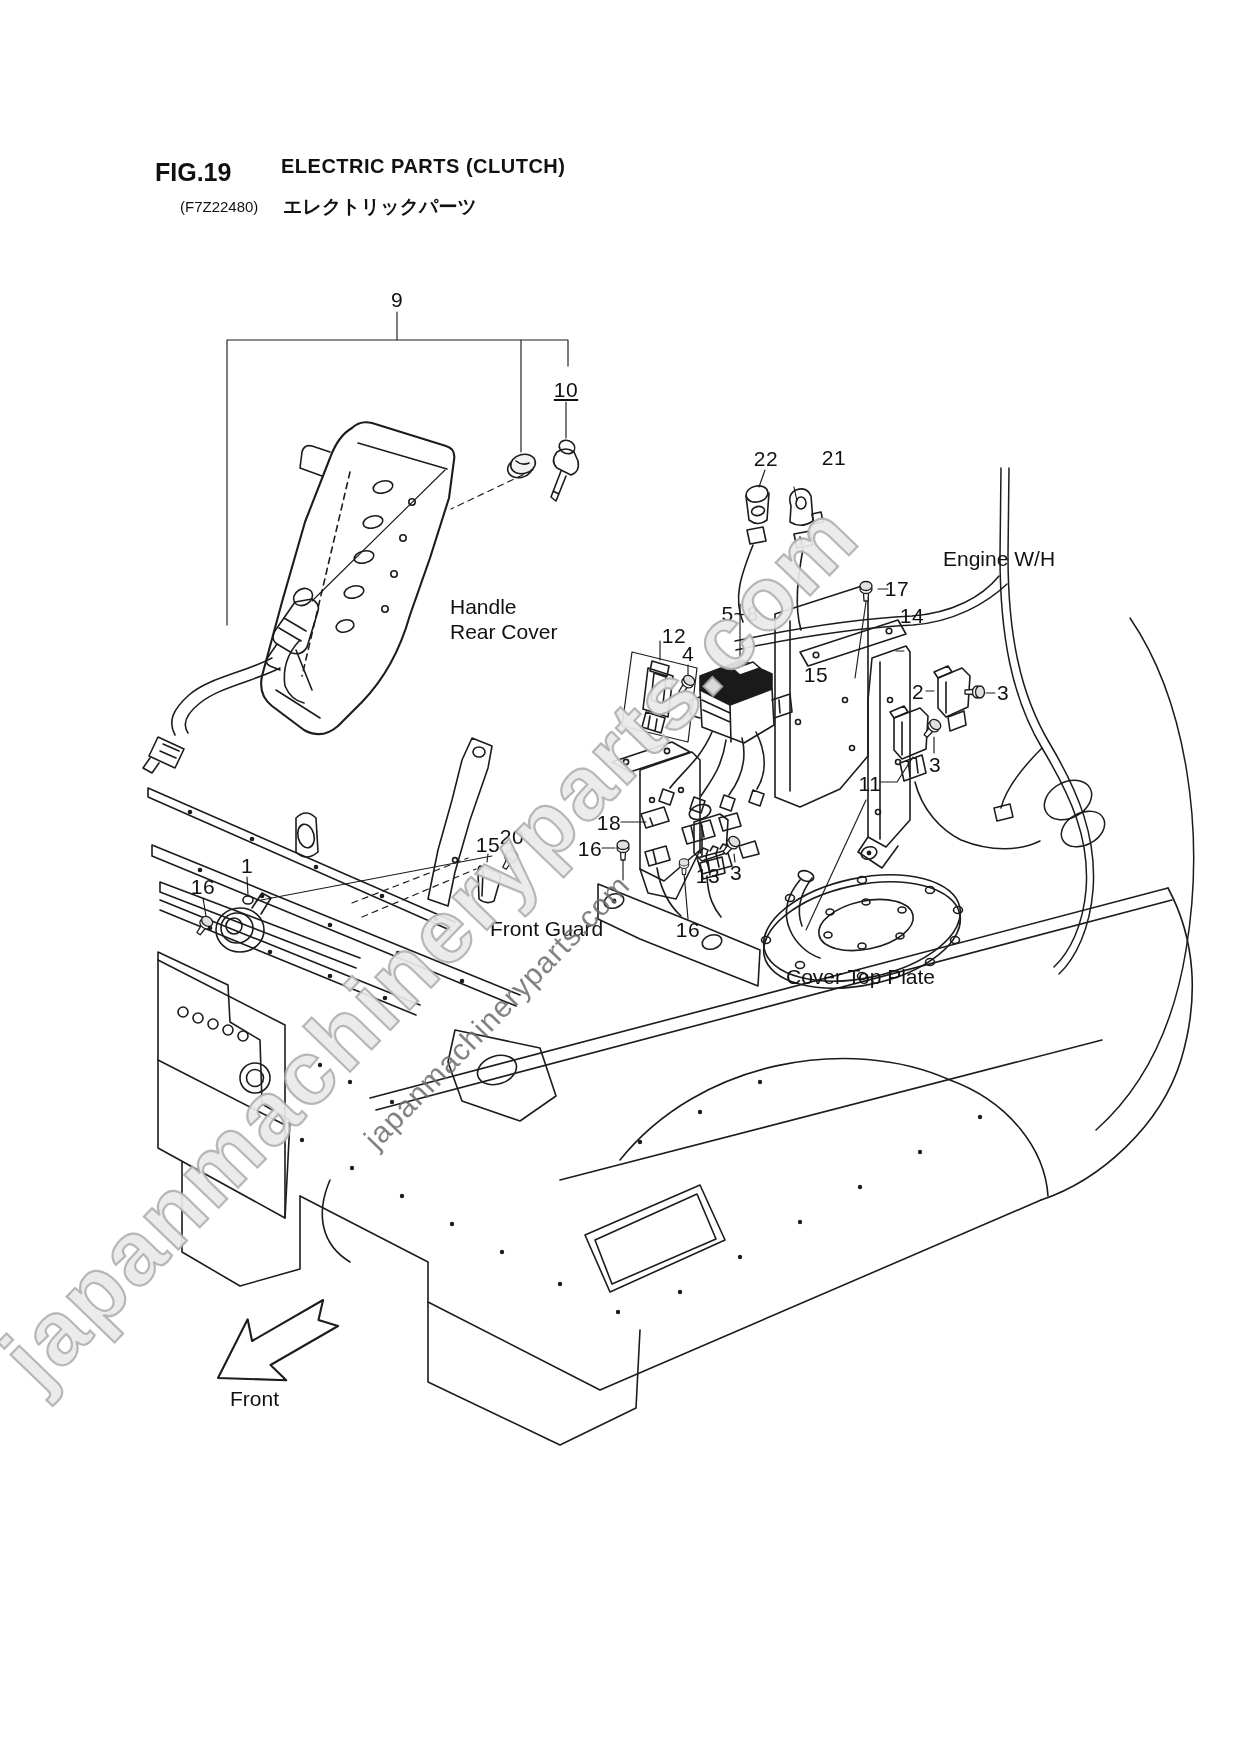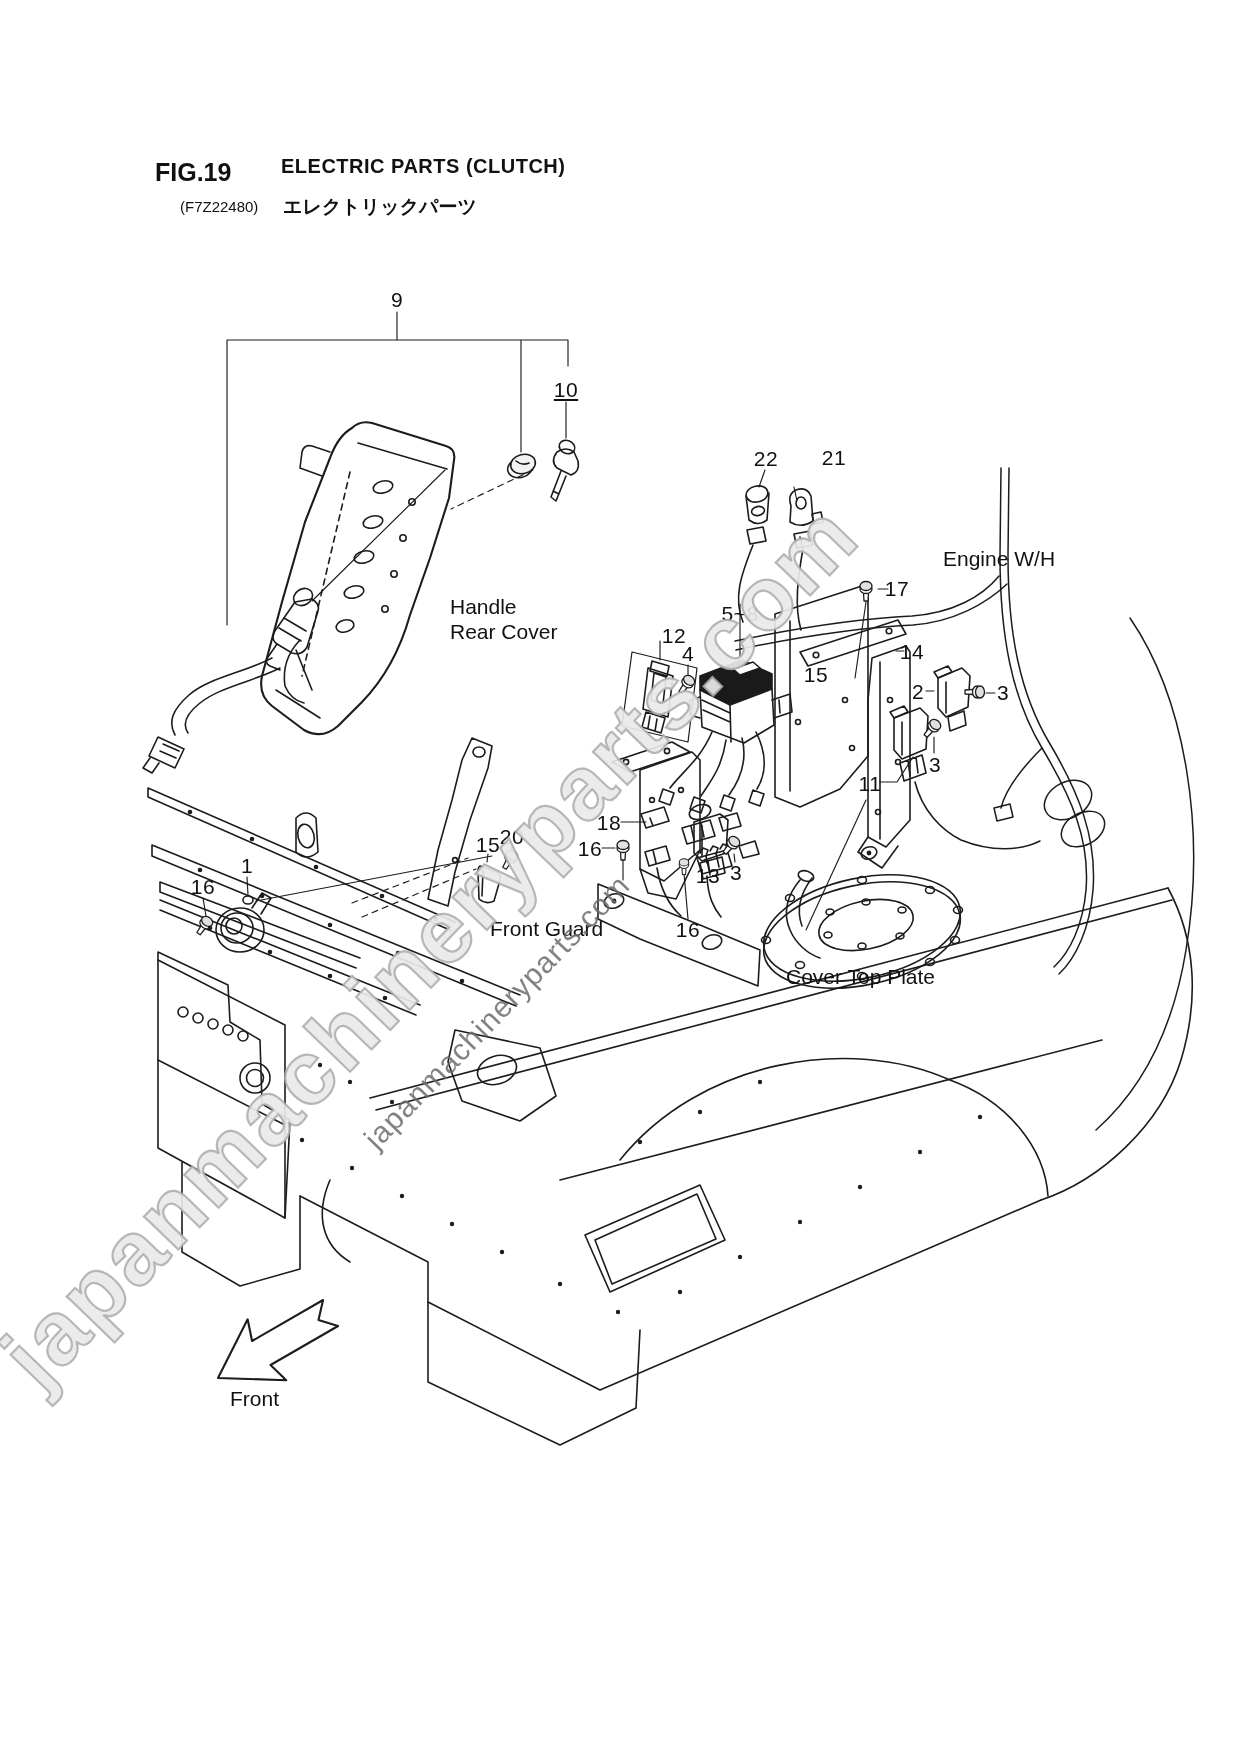--- a/index.html
+++ b/index.html
@@ -334,21 +334,21 @@
   </svg>
 
   <div id="annotations">
       <div class="callout" style="left: 397px; top: 300px;">9</div>
       <div class="callout" style="left: 566px; top: 390px; text-decoration: underline;">10</div>
       <div class="callout" style="left: 766px; top: 459px;">22</div>
       <div class="callout" style="left: 794px; top: 458px; margin-left: 40px;">21</div>
       <div class="callout" style="left: 897px; top: 589px;">17</div>
       <div class="callout" style="left: 740px; top: 592px; margin-top: 22px;">5~8</div>
       <div class="callout" style="left: 674px; top: 629px; margin-top: 7px;">12</div>
-      <div class="callout" style="left: 912px; top: 652px; text-align: center;">14</div>
+      <div class="callout" style="left: 912px; top: 616px; text-align: center;">14</div>
       <div class="callout" style="left: 688px; top: 654px;">4</div>
       <div class="callout" style="left: 816px; top: 675px;">15</div>
       <div class="callout" style="left: 918px; top: 692px;">2</div>
       <div class="callout" style="left: 1003px; top: 693px;">3</div>
       <div class="callout" style="left: 935px; top: 765px;">3</div>
       <div class="callout" style="left: 870px; top: 784px;">11</div>
       <div class="callout" style="left: 609px; top: 823px;">18</div>
       <div class="callout" style="left: 512px; top: 837px;">20</div>
       <div class="callout" style="left: 488px; top: 845px;">15</div>
       <div class="callout" style="left: 590px; top: 849px;">16</div>

